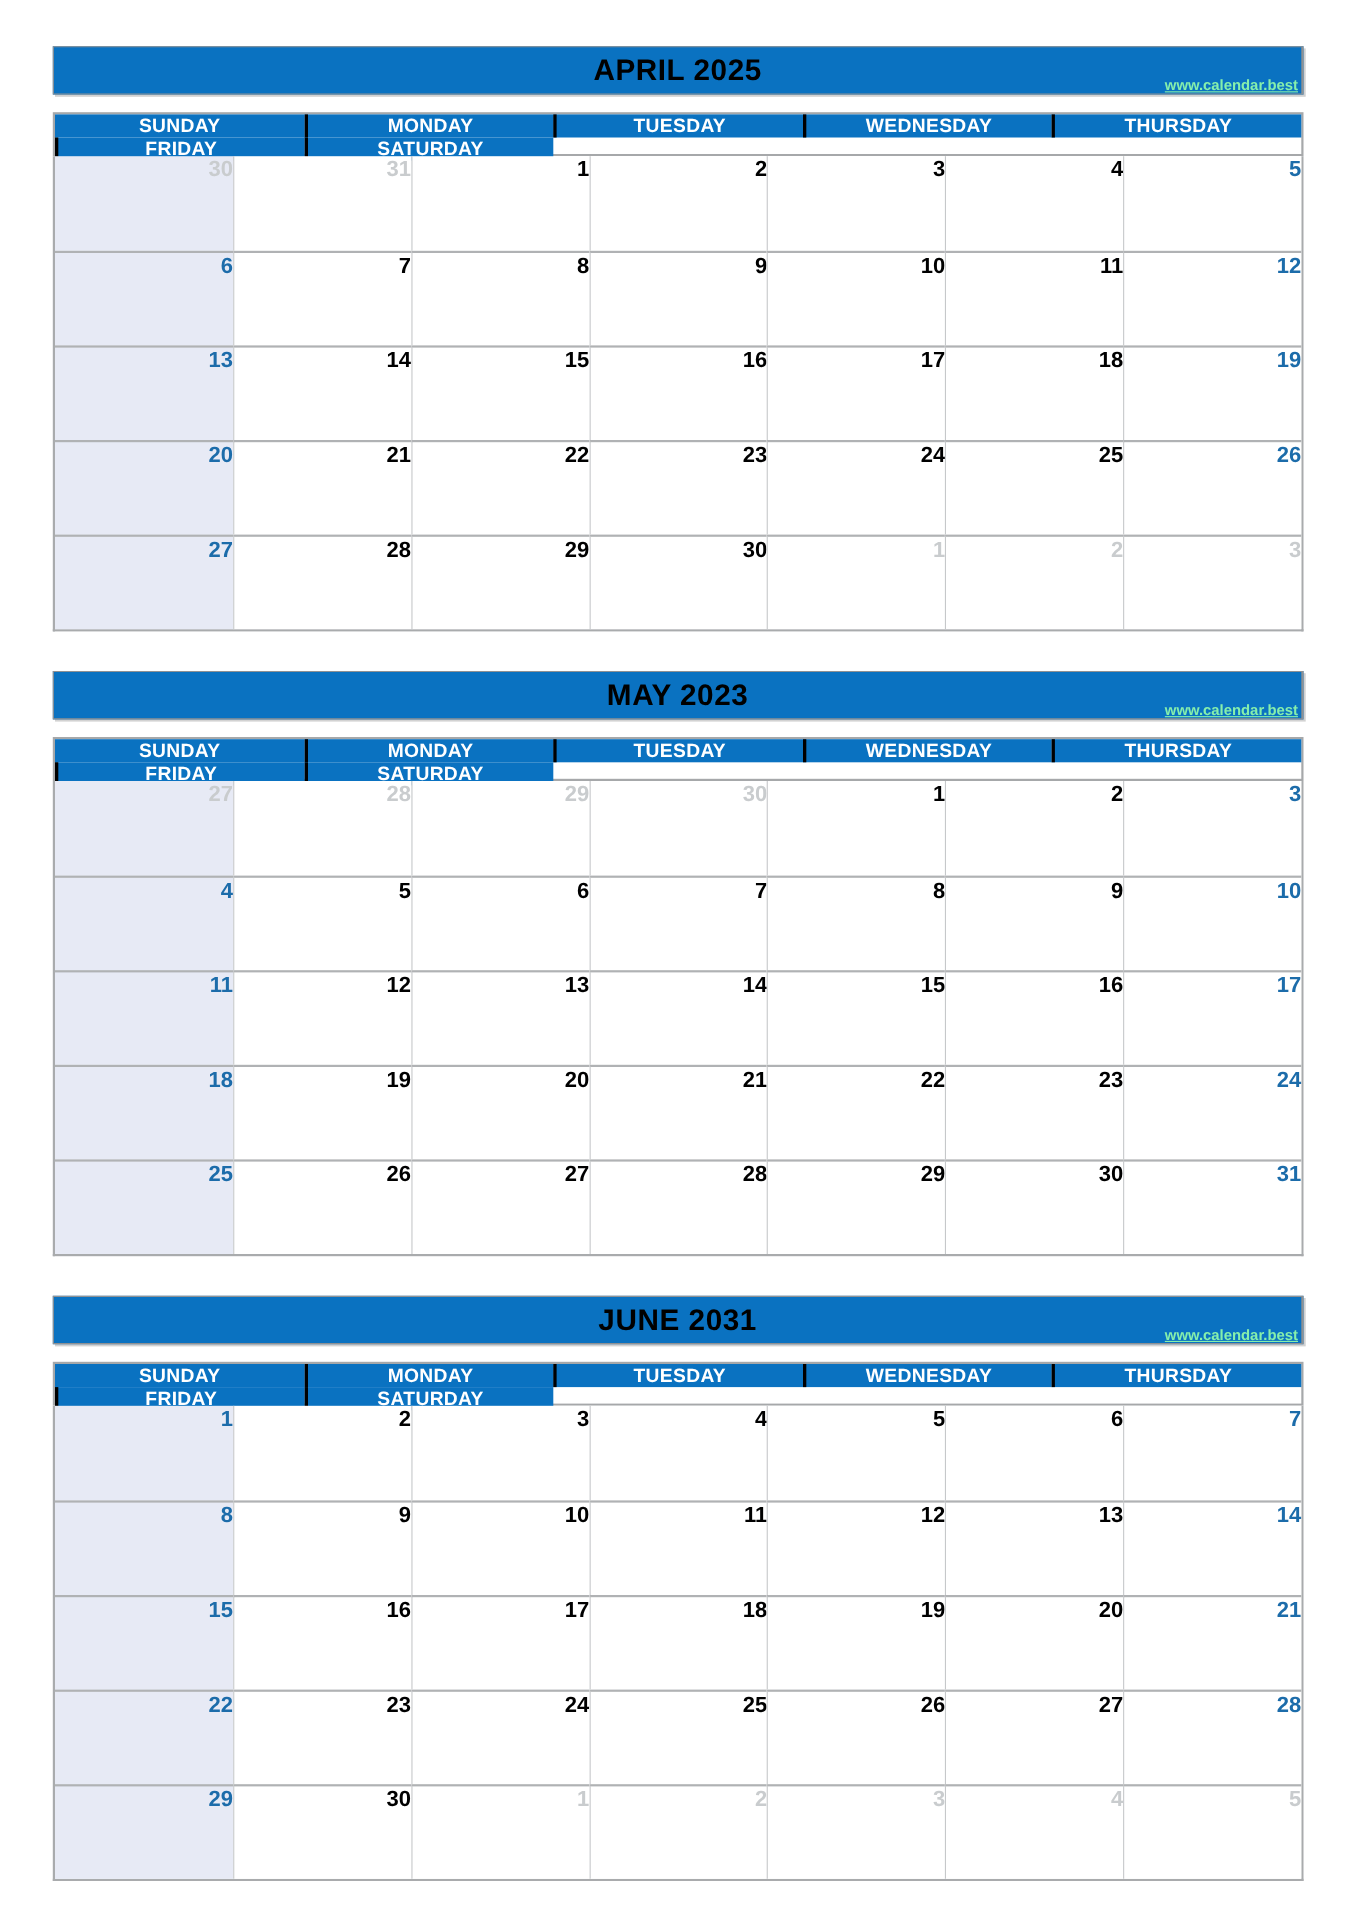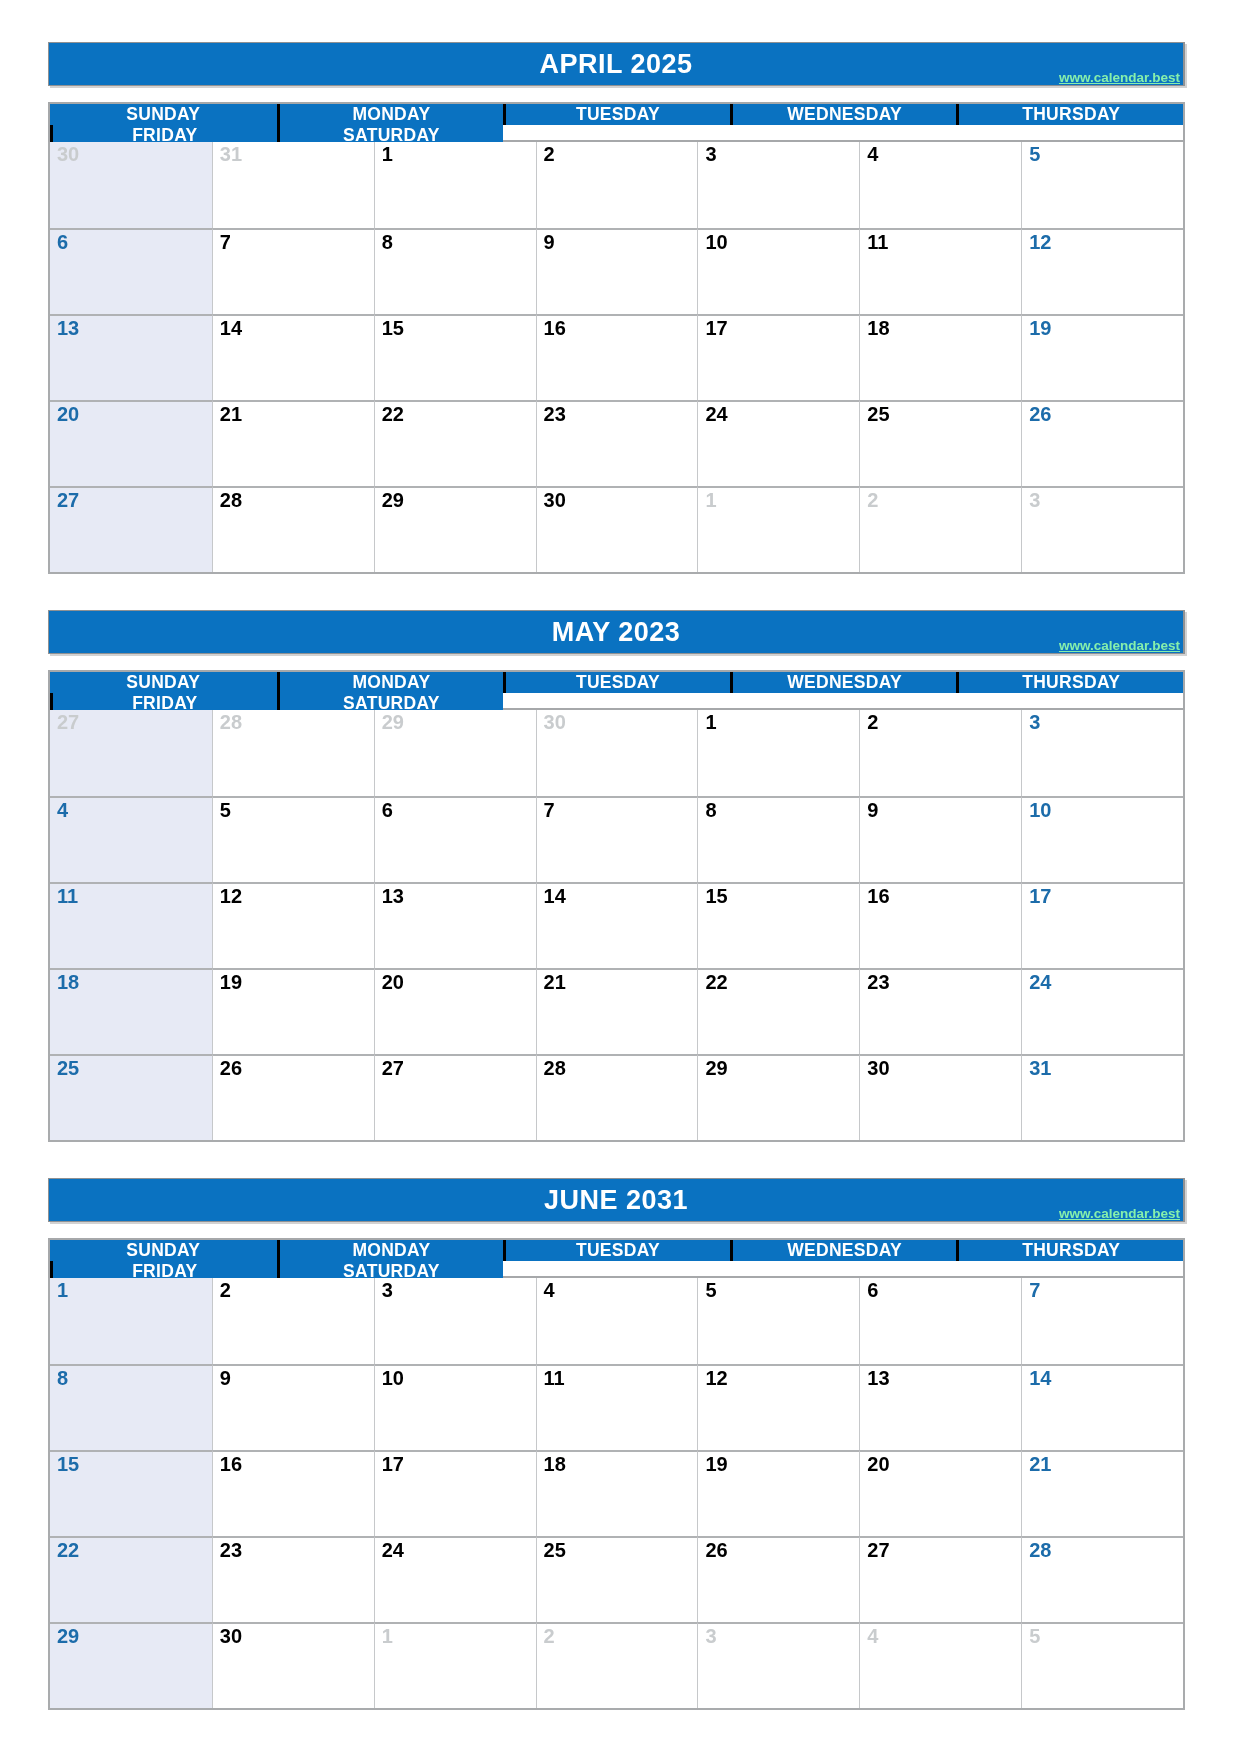--- a/index.html
+++ b/index.html
@@ -8,21 +8,21 @@
   .month{margin-bottom:36px;}
 
   
   .banner{
     position:relative;height:44px;background:var(--banner-blue,#0A72C1);
     border:1px solid #8f9193;border-right-width:2px;
     box-shadow:2px 2px 0 #d2d2d2;box-sizing:border-box;
   }
   .title{
     margin:0;text-align:center;line-height:42px;font-size:27px;font-weight:bold;
-    color:#ffffff;letter-spacing:.5px;
+    color:#000000;letter-spacing:.5px;
   }
   .site-link{
     position:absolute;right:3px;bottom:0px;font-size:13.5px;font-weight:bold;
     color:#86efac;text-decoration:underline;cursor:pointer;
   }
 
   
   .dow-row{
     display:grid;grid-template-columns:repeat(5,1fr);height:40px;margin-top:16px;
     border:2px solid #a6a8aa;box-sizing:border-box;background:#ffffff;
@@ -30,21 +30,21 @@
   .dow-cell{
     background:var(--banner-blue,#0A72C1);display:flex;align-items:center;justify-content:center;
     color:#ffffff;font-size:17.5px;font-weight:bold;letter-spacing:.3px;
     border-left:3px solid #000000;box-sizing:border-box;
   }
   .dow-cell:first-child{border-left:none;}
 
   
   .grid{
     display:grid;grid-template-columns:repeat(7,1fr);grid-auto-rows:86px;
-    border:2px solid #a9abad;border-top:none;box-sizing:border-box;background:#ffffff;
+    border:2px solid #a9abad;border-top:none;box-sizing:border-box;background:#ffffff;text-align:right;
   }
   .cell{
     border-left:1px solid #c6c8ca;border-top:2px solid #b0b2b4;box-sizing:border-box;
     background:#ffffff;
   }
   .cell:nth-child(7n+1){border-left:none;}
   .cell:nth-child(-n+7){border-top:none;}
   .cell.col0{background:var(--sunday-bg,#E7EAF5);}
   .num{
     display:block;padding:1px 0 0 7px;font-size:20px;font-weight:bold;

